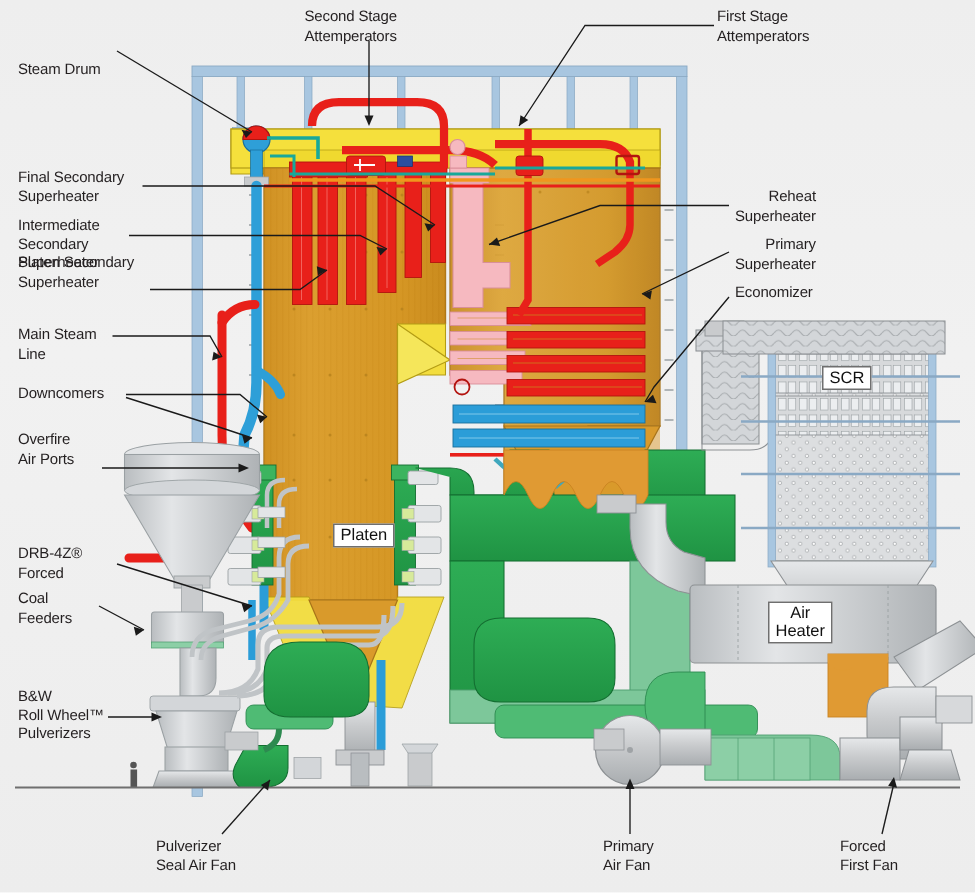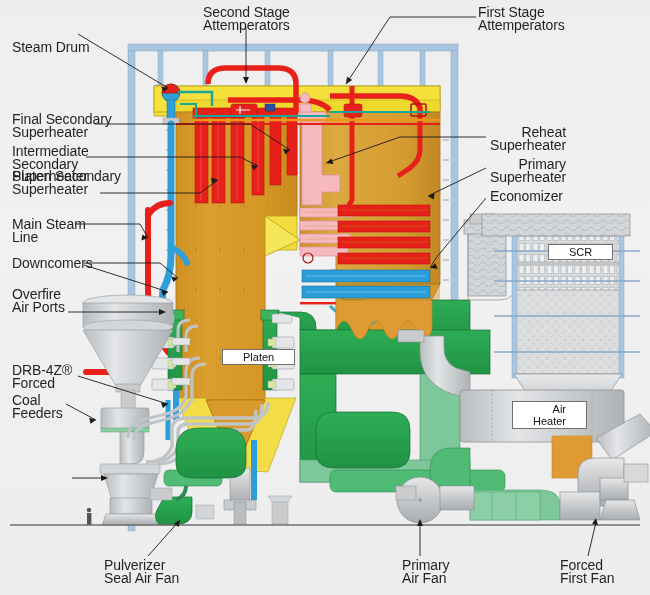--- a/index.html
+++ b/index.html
@@ -1,22 +1,22 @@
 <!DOCTYPE html>
 <html><head>
 <meta charset="utf-8">
 <style>
   html,body{margin:0;padding:0;background:#fff;}
   body{font-family:"Liberation Sans",sans-serif;}
   #stage{position:relative;width:650px;height:595px;background:#f0f0f0;overflow:hidden;}
   #bgfade{position:absolute;inset:0;background:linear-gradient(180deg,#eeeeee 0%,#f1f1f1 40%,#ededed 100%);}
   svg{position:absolute;left:0;top:0;}
-  .lbl{position:absolute;font-size:14px;line-height:12.6px;color:#231f20;white-space:pre;letter-spacing:-0.1px;}
+  .lbl{position:absolute;font-size:10px;line-height:12.6px;color:#231f20;white-space:pre;letter-spacing:-0.1px;}
   .lbl.r{text-align:right;}
-  .tagbox{position:absolute;background:#ffffff;border:1px solid #6f6f6f;font-size:11px;line-height:12px;padding:1px 20px;color:#111;text-align:right;white-space:pre;}
+  .tagbox{position:absolute;background:#ffffff;border:1px solid #6f6f6f;font-size:11px;line-height:12px;padding:1px 4px;color:#111;text-align:center;white-space:pre;}
 </style>
 </head>
 <body>
 
 <div id="stage">
   <div id="bgfade"></div>
 
   <svg width="650" height="595" viewBox="0 0 650 595">
     <defs>
       <linearGradient id="gSteel" x1="0" y1="0" x2="0" y2="1">
@@ -522,20 +522,23 @@
 Superheater</div>
   <div class="lbl" style="left:12px;top:218px">Main Steam
 Line</div>
   <div class="lbl" style="left:12px;top:257px">Downcomers</div>
   <div class="lbl" style="left:12px;top:288px">Overfire
 Air Ports</div>
   <div class="lbl" style="left:12px;top:364px">DRB-4Z®
 Forced</div>
   <div class="lbl" style="left:12px;top:394px">Coal
 Feeders</div>
+  <div class="lbl" style="left:12px;top:459px">B&amp;W
+Roll Wheel™
+Pulverizers</div>
 
   <div class="lbl r" style="left:490px;top:126px">Reheat
 Superheater</div>
   <div class="lbl r" style="left:490px;top:158px">Primary
 Superheater</div>
   <div class="lbl r" style="left:490px;top:190px">Economizer</div>
 
   <div class="lbl" style="left:203px;top:6px">Second Stage
 Attemperators</div>
   <div class="lbl" style="left:478px;top:6px">First Stage

